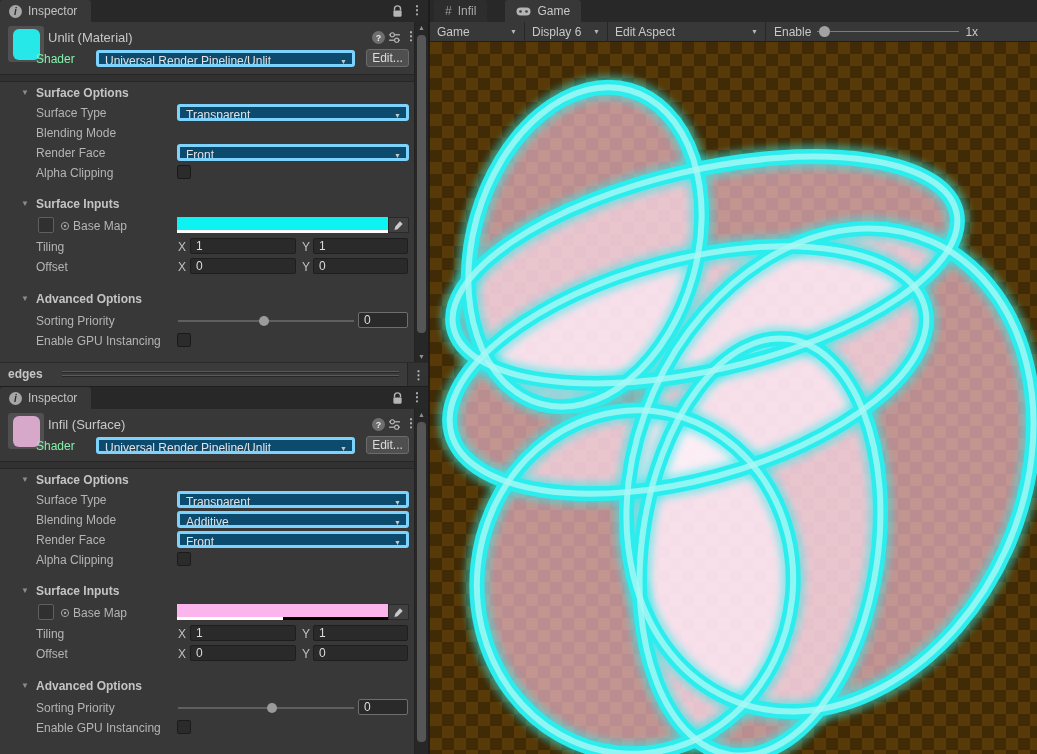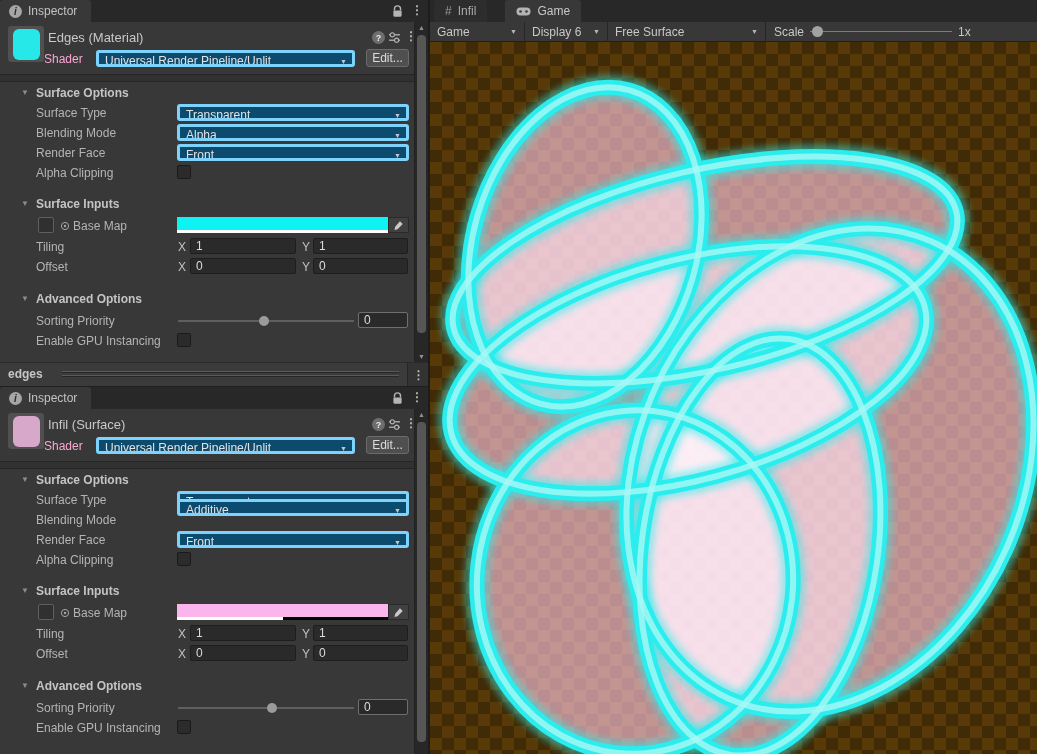--- a/index.html
+++ b/index.html
@@ -13,21 +13,21 @@
        gap:6px;padding:0 14px 0 9px;border-radius:3px 3px 0 0;color:#c2c2c2}
   .info-badge{display:inline-flex;width:13px;height:13px;border-radius:50%;background:#a6a6a6;color:#2b2b2b;
        font-weight:bold;font-size:10px;align-items:center;justify-content:center;font-style:italic}
   .kebab{color:#bdbdbd;font-size:12px;font-weight:bold;line-height:1;cursor:default}
   .swatch{position:absolute;left:8px;top:26px;width:36px;height:36px;background:#505050;border-radius:3px;
           display:flex;align-items:center;justify-content:center}
   .swatch-inner{width:27px;height:31px;border-radius:6px}
   .mat-title{position:absolute;left:48px;top:30px;font-size:13px;color:#c8c8c8}
   .help-badge{display:inline-flex;width:13px;height:13px;border-radius:50%;background:#6e6e6e;color:#e8e8e8;
        font-weight:bold;font-size:9px;align-items:center;justify-content:center}
-  .shader-lbl{position:absolute;left:44px;top:52px;color:#f9a8d4}
+  .shader-lbl{position:absolute;left:36px;top:52px;color:#86efac}
   .dd{position:absolute;height:17px;background:#0c4a6e;border:3px solid #7dd3fc;border-radius:3px;
       color:#e2e2e2;padding-left:6px;line-height:16px;box-sizing:border-box;white-space:nowrap;overflow:hidden}
   .dd-ar{position:absolute;right:5px;top:5px;font-size:7px;color:#c6c6c6;line-height:1}
   .btn{position:absolute;background:#4f4f4f;border:1px solid #6b6b6b;border-radius:3px;color:#dcdcdc;
        text-align:center;line-height:16px;box-sizing:border-box}
   .divider{position:absolute;left:0;width:429px;height:6px;background:#313131;
            border-top:1px solid #262626;border-bottom:1px solid #262626}
   .sect-ar{position:absolute;left:21px;font-size:8px;color:#8c8c8c}
   .sect-ttl{position:absolute;left:36px;font-weight:bold;color:#c4c4c4}
   .lbl{position:absolute;left:36px;color:#b4b4b4;white-space:nowrap}
@@ -80,21 +80,21 @@
       <svg width="11" height="13" viewBox="0 0 10 12">
           <path d="M2.2 5V3.6a2.8 2.8 0 015.6 0V5" fill="none" stroke="#b5b5b5" stroke-width="1.3"></path>
           <rect x="1.2" y="5" width="7.6" height="5.8" rx="1" fill="#b5b5b5"></rect>
         </svg>
     </span>
     <span class="kebab abs" style="left:411px;top:4px">⋮</span>
   </div>
   <div class="swatch">
     <div class="swatch-inner" style="background: rgb(39, 232, 232);"></div>
   </div>
-  <div class="mat-title">Edges (Material)</div>
+  <div class="mat-title">Unlit (Material)</div>
   <span class="help-badge abs" style="left:372px;top:31px">?</span>
   <span class="abs" style="left:388px;top:31px">
     <svg width="13" height="13" viewBox="0 0 12 12">
         <g stroke="#b5b5b5" stroke-width="1.2">
           <line x1="1" y1="3.5" x2="11" y2="3.5"></line>
           <line x1="1" y1="8.5" x2="11" y2="8.5"></line>
         </g>
         <circle cx="4" cy="3.5" r="1.9" fill="#383838" stroke="#b5b5b5"></circle>
         <circle cx="8" cy="8.5" r="1.9" fill="#383838" stroke="#b5b5b5"></circle>
       </svg>
@@ -109,24 +109,20 @@
   <div class="divider" style="top:74px"></div>
 
   <span class="sect-ar" style="top:88px">▼</span>
   <span class="sect-ttl" style="top:86px">Surface Options</span>
   <span class="lbl" style="top:106px">Surface Type</span>
   <div class="dd" style="left:177px;top:104px;width:232px">
     <span>Transparent</span>
     <span class="dd-ar">▼</span>
   </div>
   <span class="lbl" style="top:126px">Blending Mode</span>
-  <div class="dd" style="left:177px;top:124px;width:232px">
-    <span>Alpha</span>
-    <span class="dd-ar">▼</span>
-  </div>
   <span class="lbl" style="top:146px">Render Face</span>
   <div class="dd" style="left:177px;top:144px;width:232px">
     <span>Front</span>
     <span class="dd-ar">▼</span>
   </div>
   <span class="lbl" style="top:166px">Alpha Clipping</span>
   <div class="chk" style="left:177px;top:165px"></div>
 
   <span class="sect-ar" style="top:199px">▼</span>
   <span class="sect-ttl" style="top:197px">Surface Inputs</span>
@@ -225,21 +221,21 @@
   <div class="divider" style="top:74px"></div>
 
   <span class="sect-ar" style="top:88px">▼</span>
   <span class="sect-ttl" style="top:86px">Surface Options</span>
   <span class="lbl" style="top:106px">Surface Type</span>
   <div class="dd" style="left:177px;top:104px;width:232px">
     <span>Transparent</span>
     <span class="dd-ar">▼</span>
   </div>
   <span class="lbl" style="top:126px">Blending Mode</span>
-  <div class="dd" style="left:177px;top:112px;width:232px">
+  <div class="dd" style="left:177px;top:124px;width:232px">
     <span>Additive</span>
     <span class="dd-ar">▼</span>
   </div>
   <span class="lbl" style="top:146px">Render Face</span>
   <div class="dd" style="left:177px;top:144px;width:232px">
     <span>Front</span>
     <span class="dd-ar">▼</span>
   </div>
   <span class="lbl" style="top:166px">Alpha Clipping</span>
   <div class="chk" style="left:177px;top:165px"></div>
@@ -312,25 +308,25 @@
       <span>Game</span>
       <span class="tb-ar">▼</span>
     </div>
     <div class="tb-sep"></div>
     <div class="tb-dd" style="width:82px">
       <span>Display 6</span>
       <span class="tb-ar">▼</span>
     </div>
     <div class="tb-sep"></div>
     <div class="tb-dd" style="width:157px">
-      <span>Free Surface</span>
+      <span>Edit Aspect</span>
       <span class="tb-ar">▼</span>
     </div>
     <div class="tb-sep"></div>
-    <span style="margin-left:8px">Scale</span>
+    <span style="margin-left:8px">Enable</span>
     <div class="scale-track">
       <div class="scale-handle"></div>
     </div>
     <span>1x</span>
   </div>
 
   <div class="gview">
     <svg id="game-svg" width="607" height="712" viewBox="0 0 607 712">
       <defs>
         <pattern id="checker" width="24" height="24" patternUnits="userSpaceOnUse">

